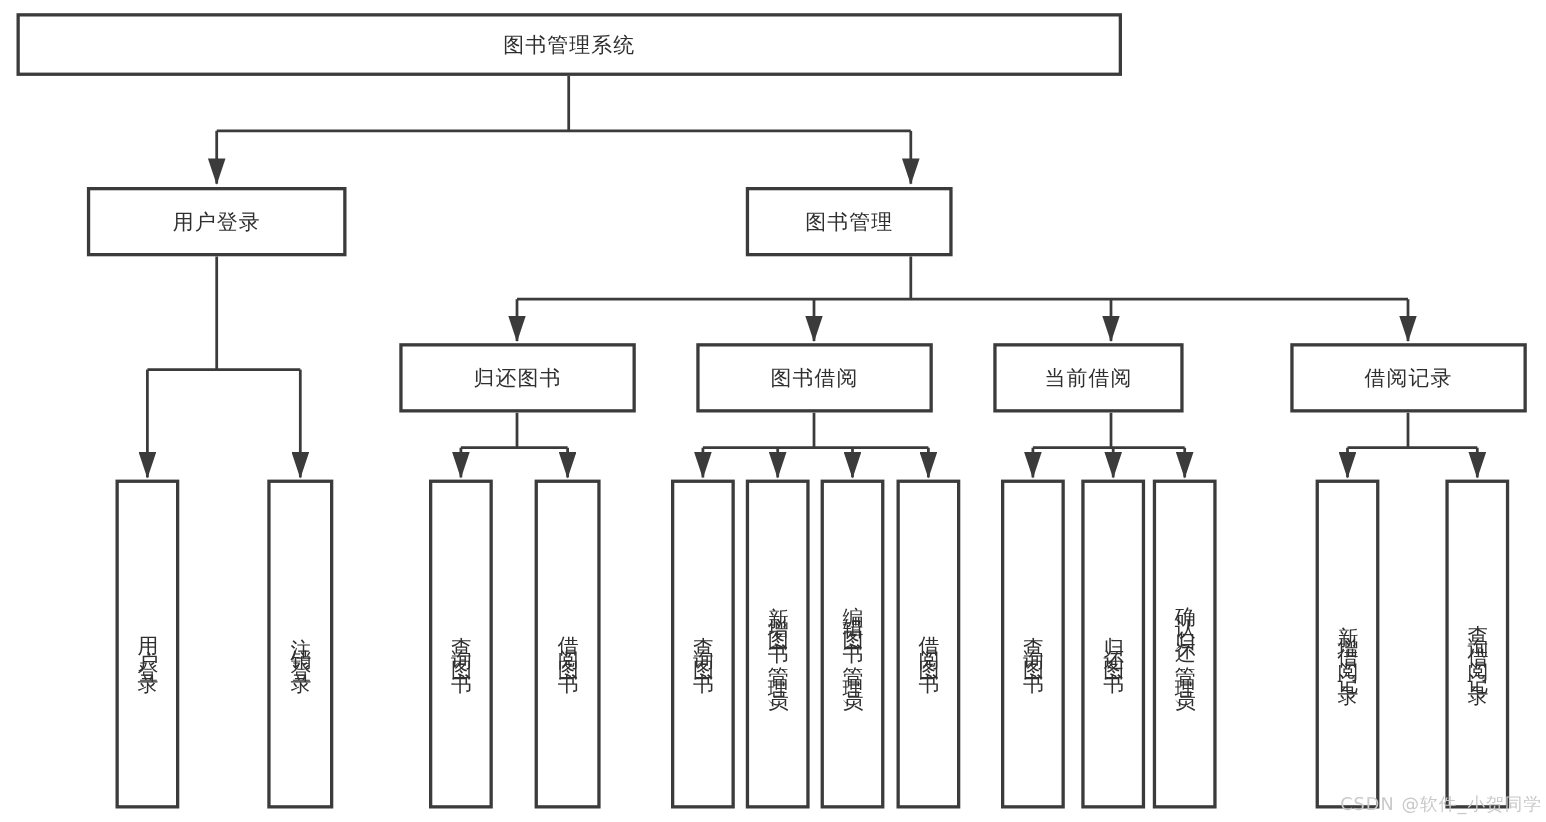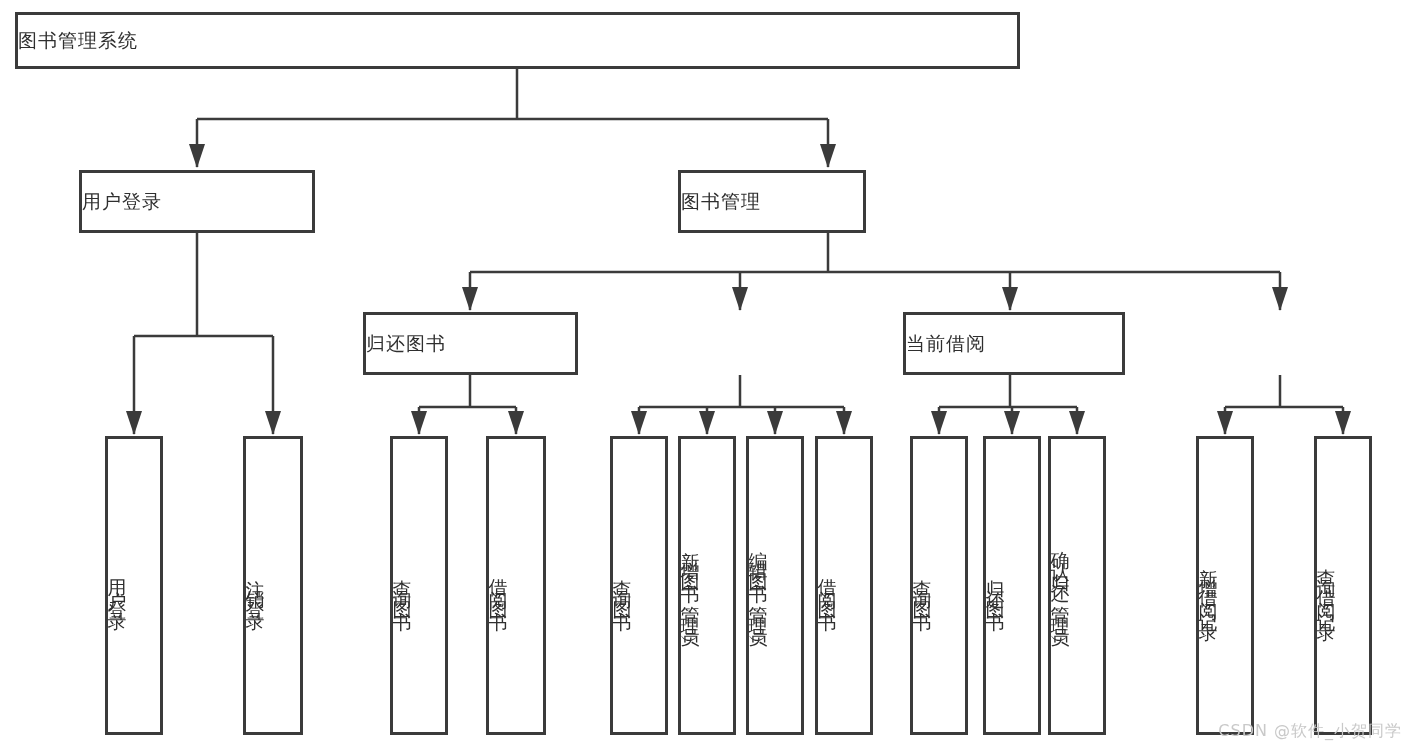--- a/index.html
+++ b/index.html
@@ -4,21 +4,21 @@
 <style>
   html, body { margin:0; padding:0; background:#ffffff; }
   .canvas {
     position:relative; width:1405px; height:747px; background:#ffffff;
     font-family:"DejaVu Sans", sans-serif; overflow:hidden;
   }
   .connectors { position:absolute; left:0; top:0; width:1405px; height:747px; }
   .node {
     position:absolute; box-sizing:border-box; background:#ffffff;
     border:3px solid #3b3b3b; color:#2f2f2f;
-    display:flex; align-items:center; justify-content:flex-start;
+    display:flex; align-items:center; justify-content:center;
     font-size:19px; letter-spacing:1px; z-index:2;
   }
   .leaf span {
     writing-mode:vertical-rl; text-orientation:mixed;
     letter-spacing:11px; font-size:19px; line-height:1;
   }
   .watermark {
     position:absolute; right:3px; bottom:5px;
     font-size:16px; color:#c9c9c9; letter-spacing:1px; z-index:3;
     white-space:nowrap;
@@ -79,22 +79,28 @@
   <div class="node" style="left:79px;top:170px;width:236px;height:63px">
     <span>用户登录</span>
   </div>
   <div class="node" style="left:678px;top:170px;width:188px;height:63px">
     <span>图书管理</span>
   </div>
 
   <div class="node" style="left:363px;top:312px;width:215px;height:63px">
     <span>归还图书</span>
   </div>
-  <div class="node" style="left:903px;top:312px;width:222px;height:63px">
+  <div class="node" style="left:633px;top:312px;width:215px;height:63px">
+    <span>图书借阅</span>
+  </div>
+  <div class="node" style="left:903px;top:312px;width:173px;height:63px">
     <span>当前借阅</span>
+  </div>
+  <div class="node" style="left:1173px;top:312px;width:215px;height:63px">
+    <span>借阅记录</span>
   </div>
 
   <div class="node leaf" style="left:105px;top:436px;width:58px;height:299px">
     <span>用户登录</span>
   </div>
   <div class="node leaf" style="left:243px;top:436px;width:60px;height:299px">
     <span>注销登录</span>
   </div>
 
   <div class="node leaf" style="left:390px;top:436px;width:58px;height:299px">

